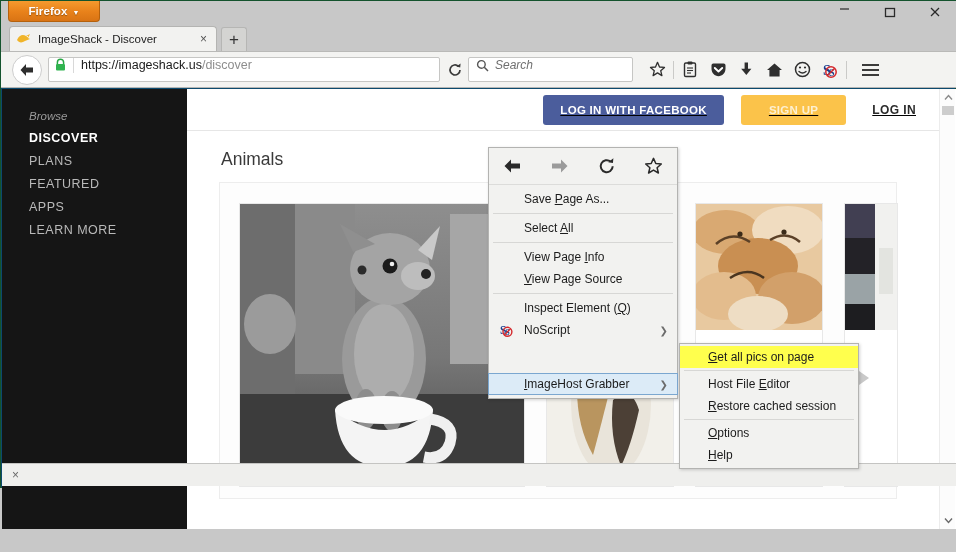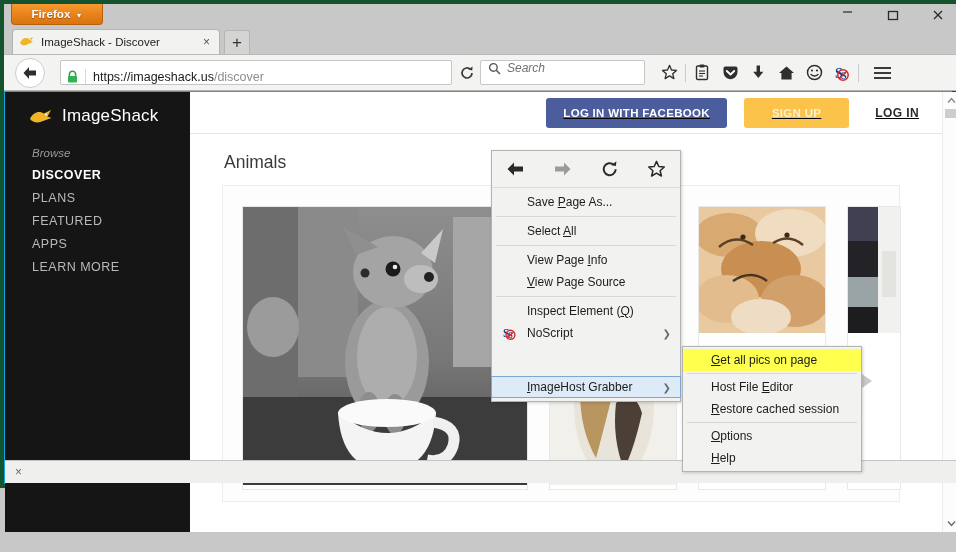--- a/index.html
+++ b/index.html
@@ -5,22 +5,22 @@
   * { box-sizing: border-box; margin: 0; padding: 0; }
   html, body {
     width: 956px; height: 552px;
     font-family: "Liberation Sans", sans-serif;
     overflow: hidden;
     background: #c8c8c8;
   }
   #app {
     position: relative;
     width: 956px; height: 488px;
-    background: #0ea5e9;
-    border: 4px solid #14532d;
+    background: #0c4a6e;
+    border: 1px solid #14532d;
   }
 
   
   .titlebar {
     position: absolute; left: 0; top: 0; width: 956px; height: 22px;
     background: #c8c8c8;
   }
   .ff-button {
     position: absolute; left: 7px; top: 0px;
     width: 92px; height: 21px;
@@ -81,23 +81,23 @@
     border-bottom: 1px solid #b6b6b4;
     display: flex; align-items: center;
   }
   .nav-back {
     width: 30px; height: 30px; margin-left: 11px;
     border: 1px solid #cdcdcd; border-radius: 50%;
     background: #fff;
     display: flex; align-items: center; justify-content: center;
   }
   .urlbar {
-    flex: 0 0 392px; margin-left: 15px; height: 25px;
+    flex: 0 0 392px; margin-left: 6px; height: 25px;
     background: #fff; border: 1px solid #c6c6c4; border-radius: 2px;
-    display: flex; align-items: flex-end; padding: 0 5px;
+    display: flex; align-items: flex-start; padding: 0 5px;
   }
   .lock { width: 13px; height: 14px; margin-right: 6px; }
   .url-sep { width:1px; height:15px; background:#d8d8d8; margin-right:7px; }
   .url-text { font-size: 12.5px; color: #1a1a1a; white-space: nowrap; }
   .url-text .dim { color: #8d8d8d; }
   .reload-btn {
     width: 26px; height: 25px; margin-left: 2px;
     display: flex; align-items: center; justify-content: center;
   }
   .searchbar {
@@ -383,29 +383,20 @@
           <i></i>
           <i></i>
           <i></i>
         </div>
     </div>
   </div>
 
   <div class="viewport">
 
     <div class="sidebar">
-      <div class="logo-row">
-        <span class="logo-mark">
-          <svg width="25" height="17" viewBox="0 0 25 17">
-            <path d="M1 11 C4 3.5, 11 2.5, 15 5.5 L22 2 L18.5 8.5 L22.5 10 L14 13 C9.5 15.5, 3.5 14.5, 1 11 Z" fill="#f0b429"></path>
-            <circle cx="17" cy="6.4" r="1" fill="#fff"></circle>
-          </svg>
-        </span>
-        <span class="logo-text">ImageShack</span>
-      </div>
       <div class="browse-label">Browse</div>
       <div class="nav-item active">DISCOVER</div>
       <div class="nav-item">PLANS</div>
       <div class="nav-item">FEATURED</div>
       <div class="nav-item">APPS</div>
       <div class="nav-item">LEARN MORE</div>
     </div>
 
     <div class="content">
       <div class="topbar">

